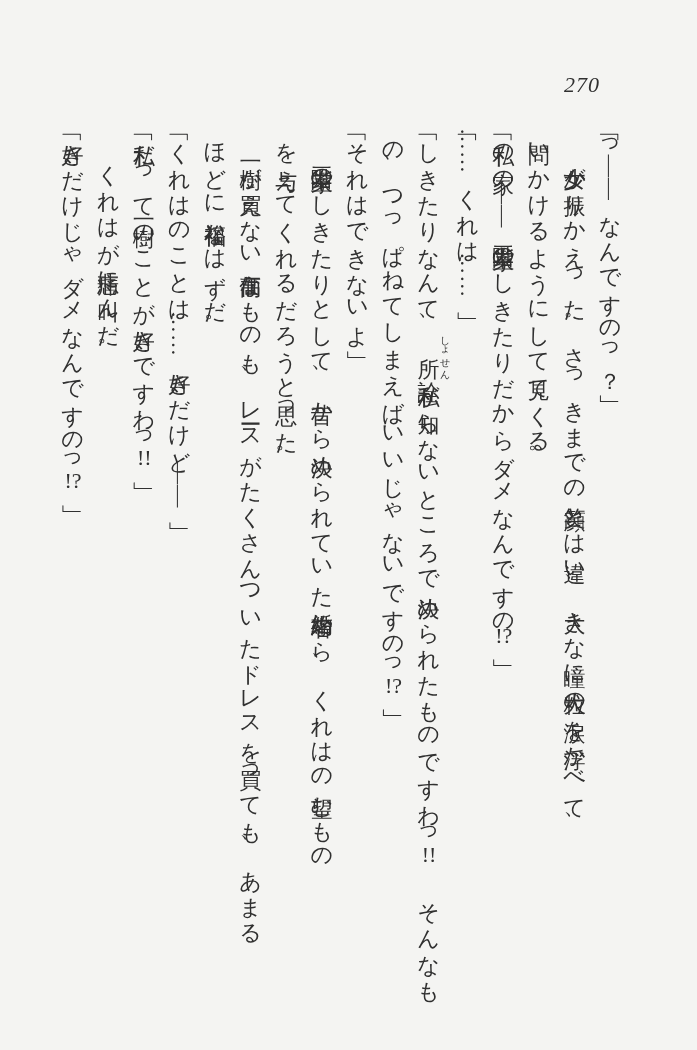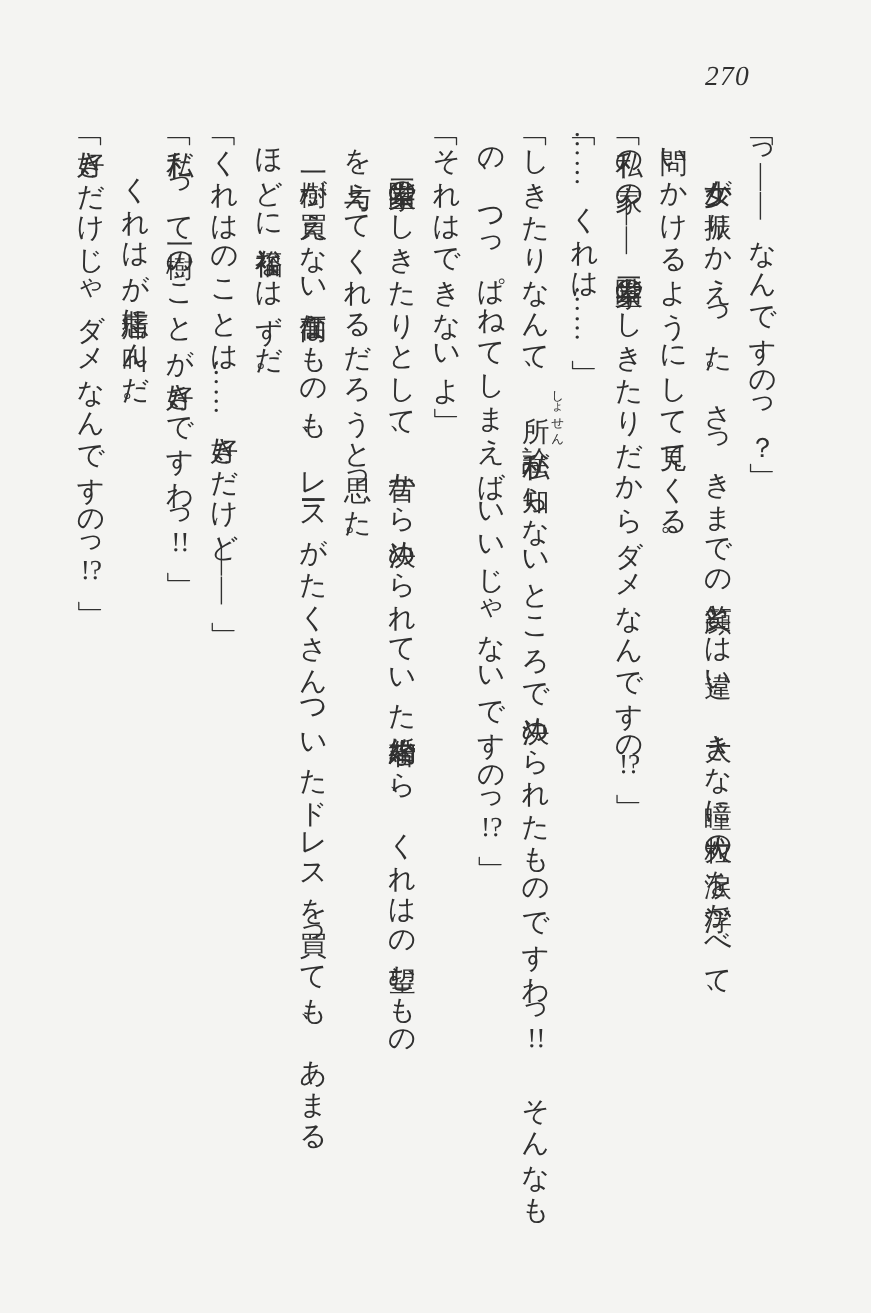--- a/index.html
+++ b/index.html
@@ -7,20 +7,21 @@
     width: 697px;
     height: 1050px;
     position: relative;
     overflow: hidden;
     background: var(--bg, #f4f4f2);
     font-family: "Liberation Serif", "DejaVu Serif", serif;
   }
   .scan-page {
     position: absolute;
     inset: 0;
+    margin-top: 24px;
   }
   .page-number {
     position: absolute;
     top: 48px;
     right: 97px;
     font-size: 22px;
     font-style: italic;
     color: var(--ink, #3a3a3a);
     letter-spacing: 1px;
   }

